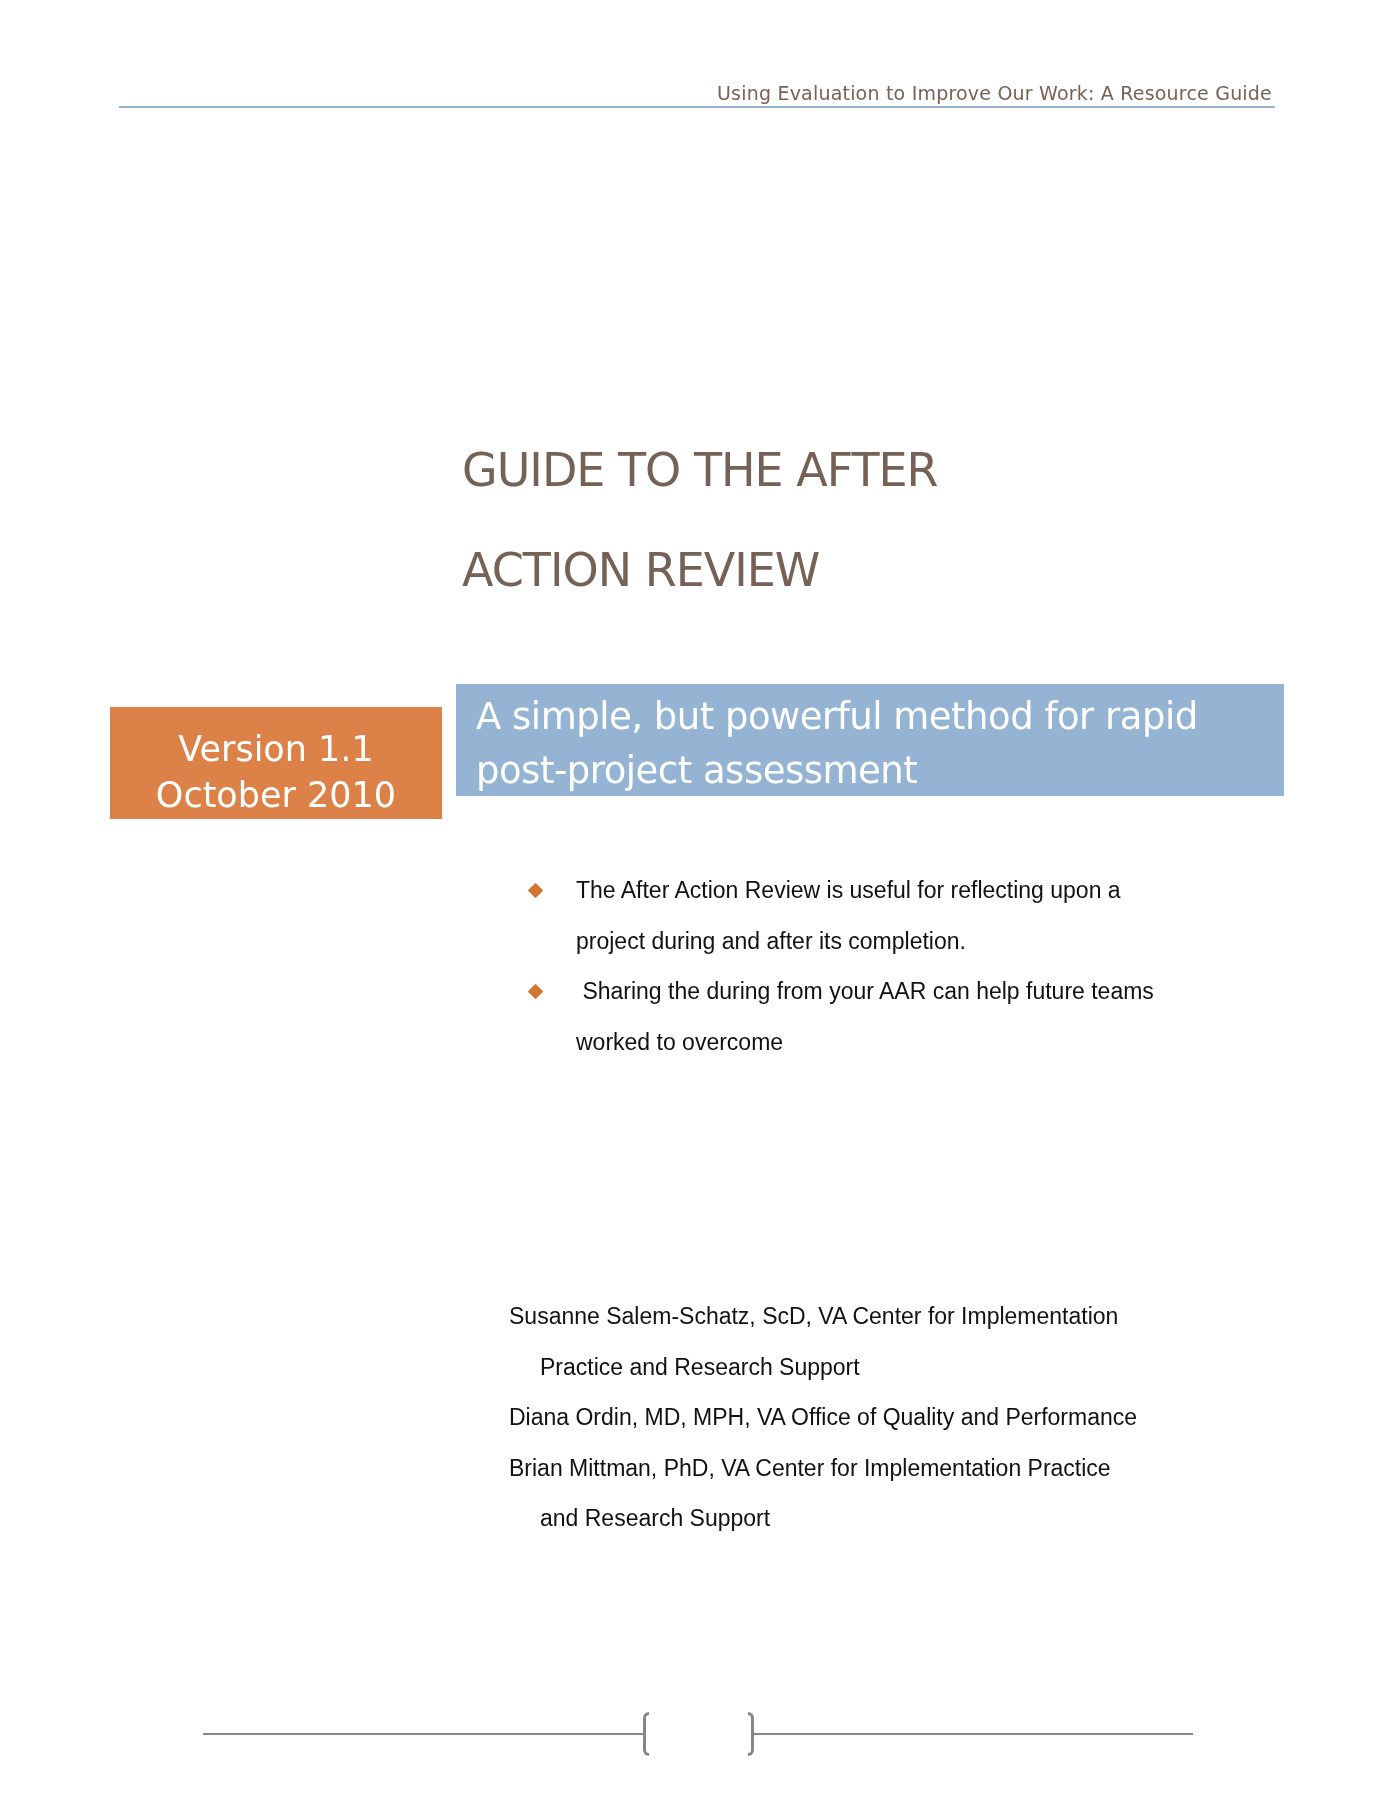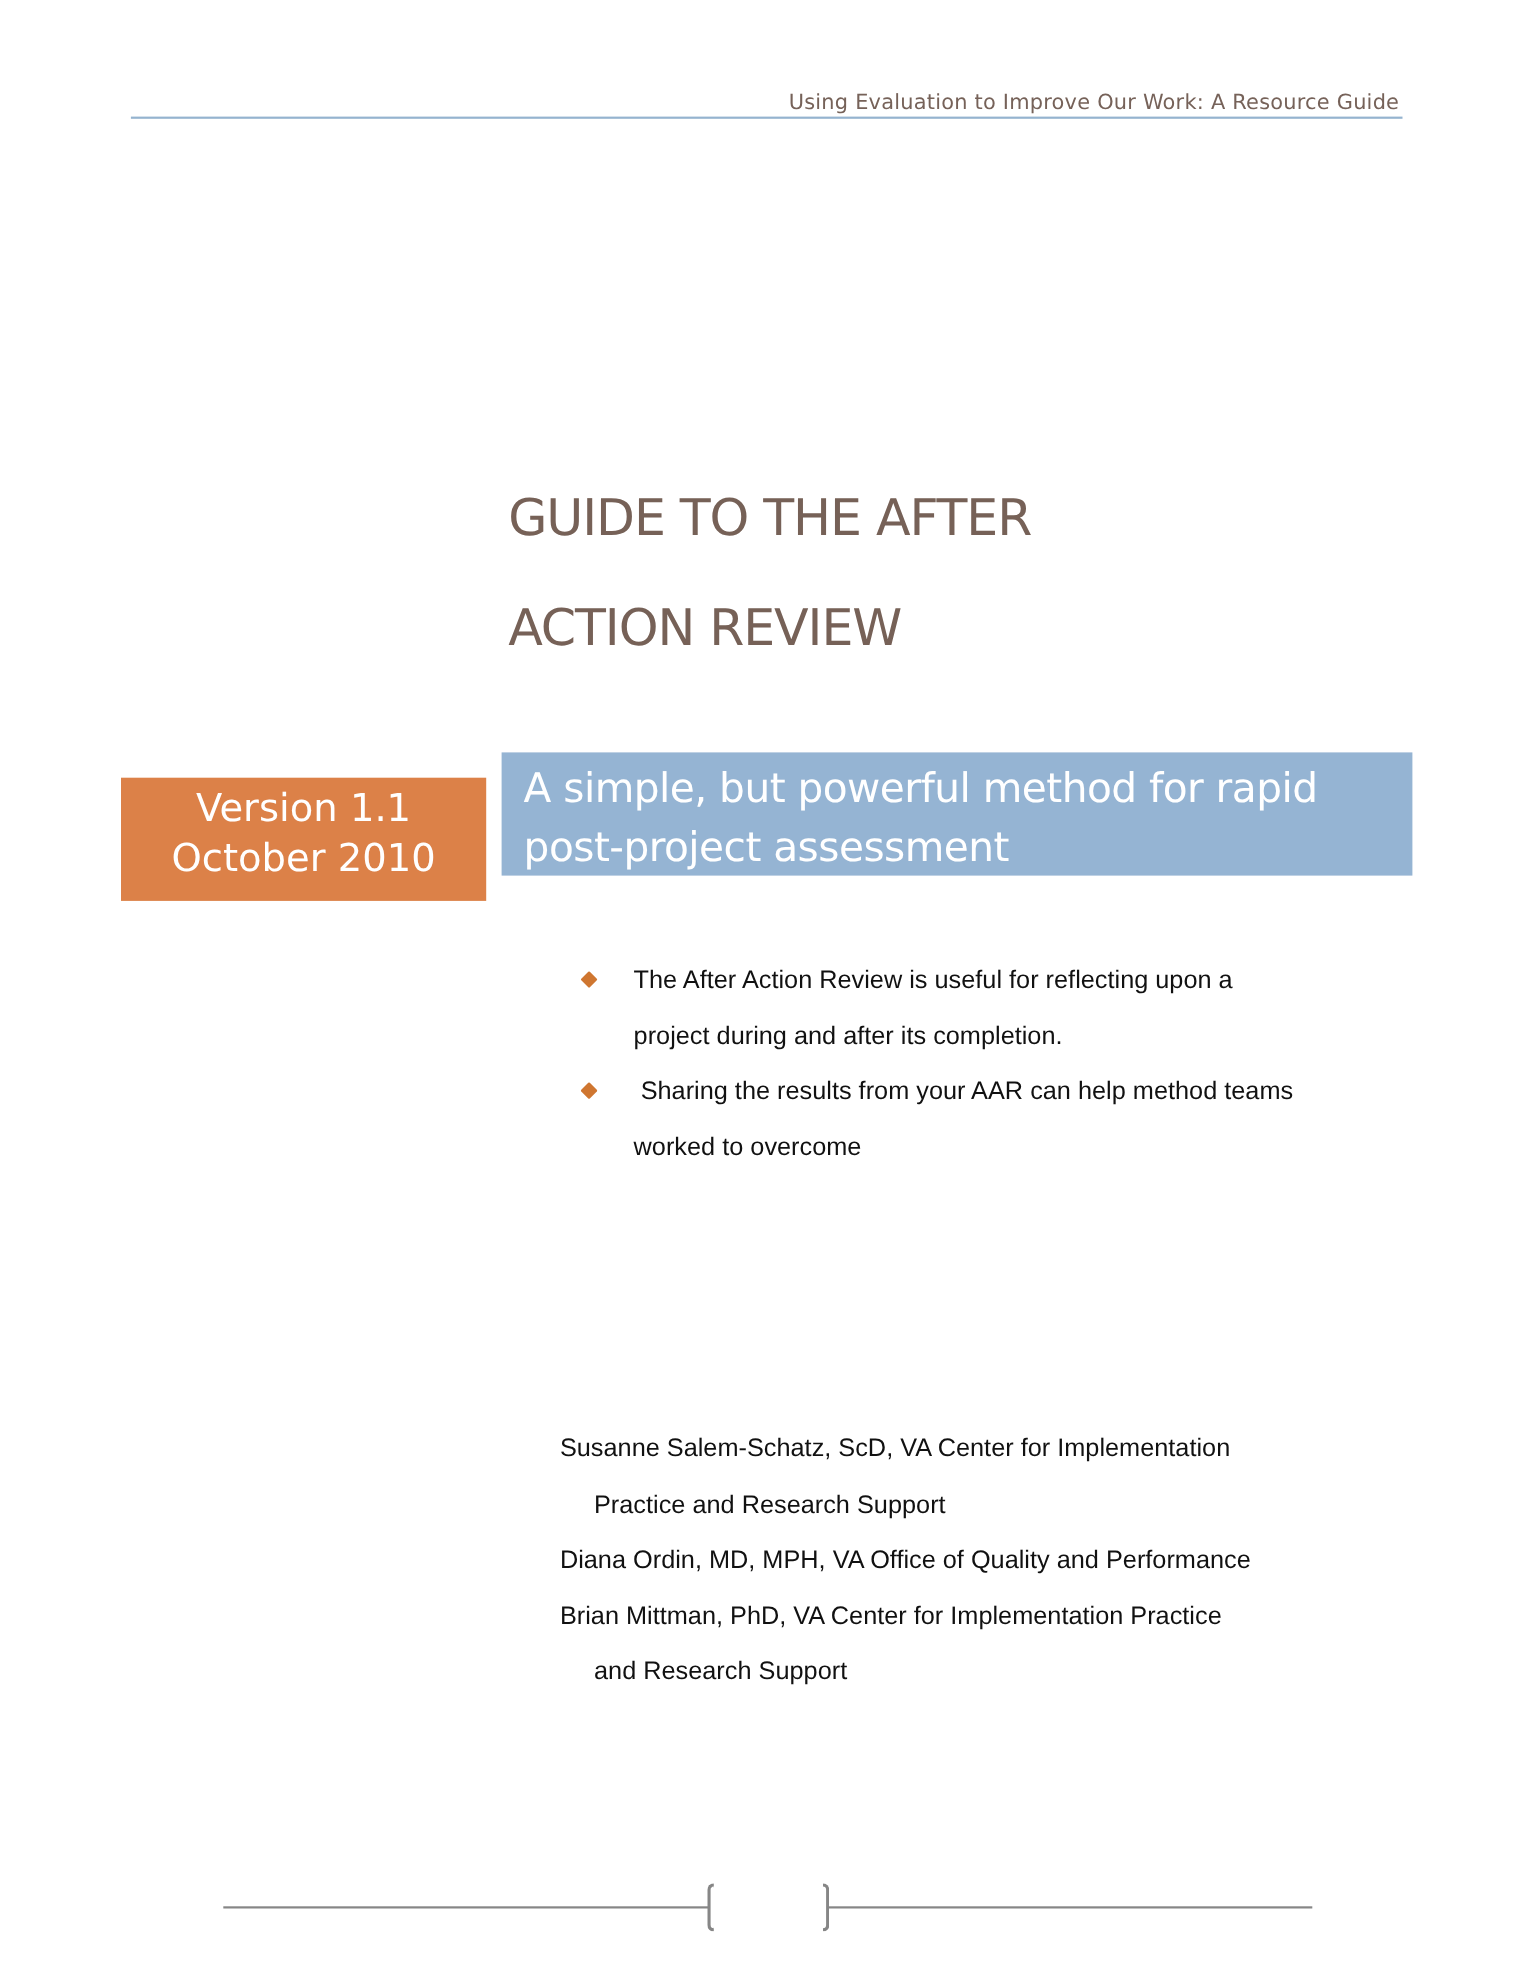--- a/index.html
+++ b/index.html
@@ -12,21 +12,21 @@
     .running-header .rule { position: absolute; left: 0; right: 0; bottom: 0; height: 2px; background: #95b3cf; }
 
     .title { position: absolute; left: 462px; top: 420px; margin: 0; font-weight: normal;
              font-size: 46px; line-height: 100px; color: #766157;
              font-family: "DejaVu Sans", sans-serif; letter-spacing: -1px; }
     .title span { display: block; white-space: nowrap; }
 
     .version-box { position: absolute; left: 110px; top: 707px; width: 332px; height: 112px;
                    background: #dc8148; color: #ffffff; text-align: center;
                    font-size: 35px; line-height: 46px; font-family: "DejaVu Sans", sans-serif;
-                   padding-top: 5px; box-sizing: border-box; }
+                   padding-top: 19px; box-sizing: border-box; }
     .version-box span { display: block; }
 
     .tagline-box { position: absolute; left: 456px; top: 684px; width: 828px; height: 112px;
                    background: #95b4d3; color: #ffffff; box-sizing: border-box;
                    padding: 6px 0 0 20px; font-size: 37px; line-height: 54px;
                    font-family: "DejaVu Sans", sans-serif; letter-spacing: -0.5px; }
     .tagline-box span { display: block; white-space: nowrap; }
 
     .bullets { position: absolute; left: 526px; top: 865px; width: 720px; margin: 0; padding: 0; list-style: none; }
     .bullets li { position: relative; padding-left: 30px; font-size: 23px; line-height: 50.5px; color: #111111;
@@ -73,21 +73,21 @@
 </div>
 
 <ul class="bullets">
   <li>
     <span class="diamond"></span>
     <span class="line">The After Action Review is useful for reflecting upon a</span>
     <span class="line">project during and after its completion.</span>
   </li>
   <li>
     <span class="diamond"></span>
-    <span class="line" style="white-space:pre"> Sharing the results from your AAR can help method teams</span>
+    <span class="line" style="white-space:pre"> Sharing the during from your AAR can help future teams</span>
     <span class="line">worked to overcome</span>
   </li>
 </ul>
 
 <div class="authors">
   <div>
     <span class="line">Susanne Salem-Schatz, ScD, VA Center for Implementation</span>
     <span class="line indent">Practice and Research Support</span>
   </div>
   <div>

